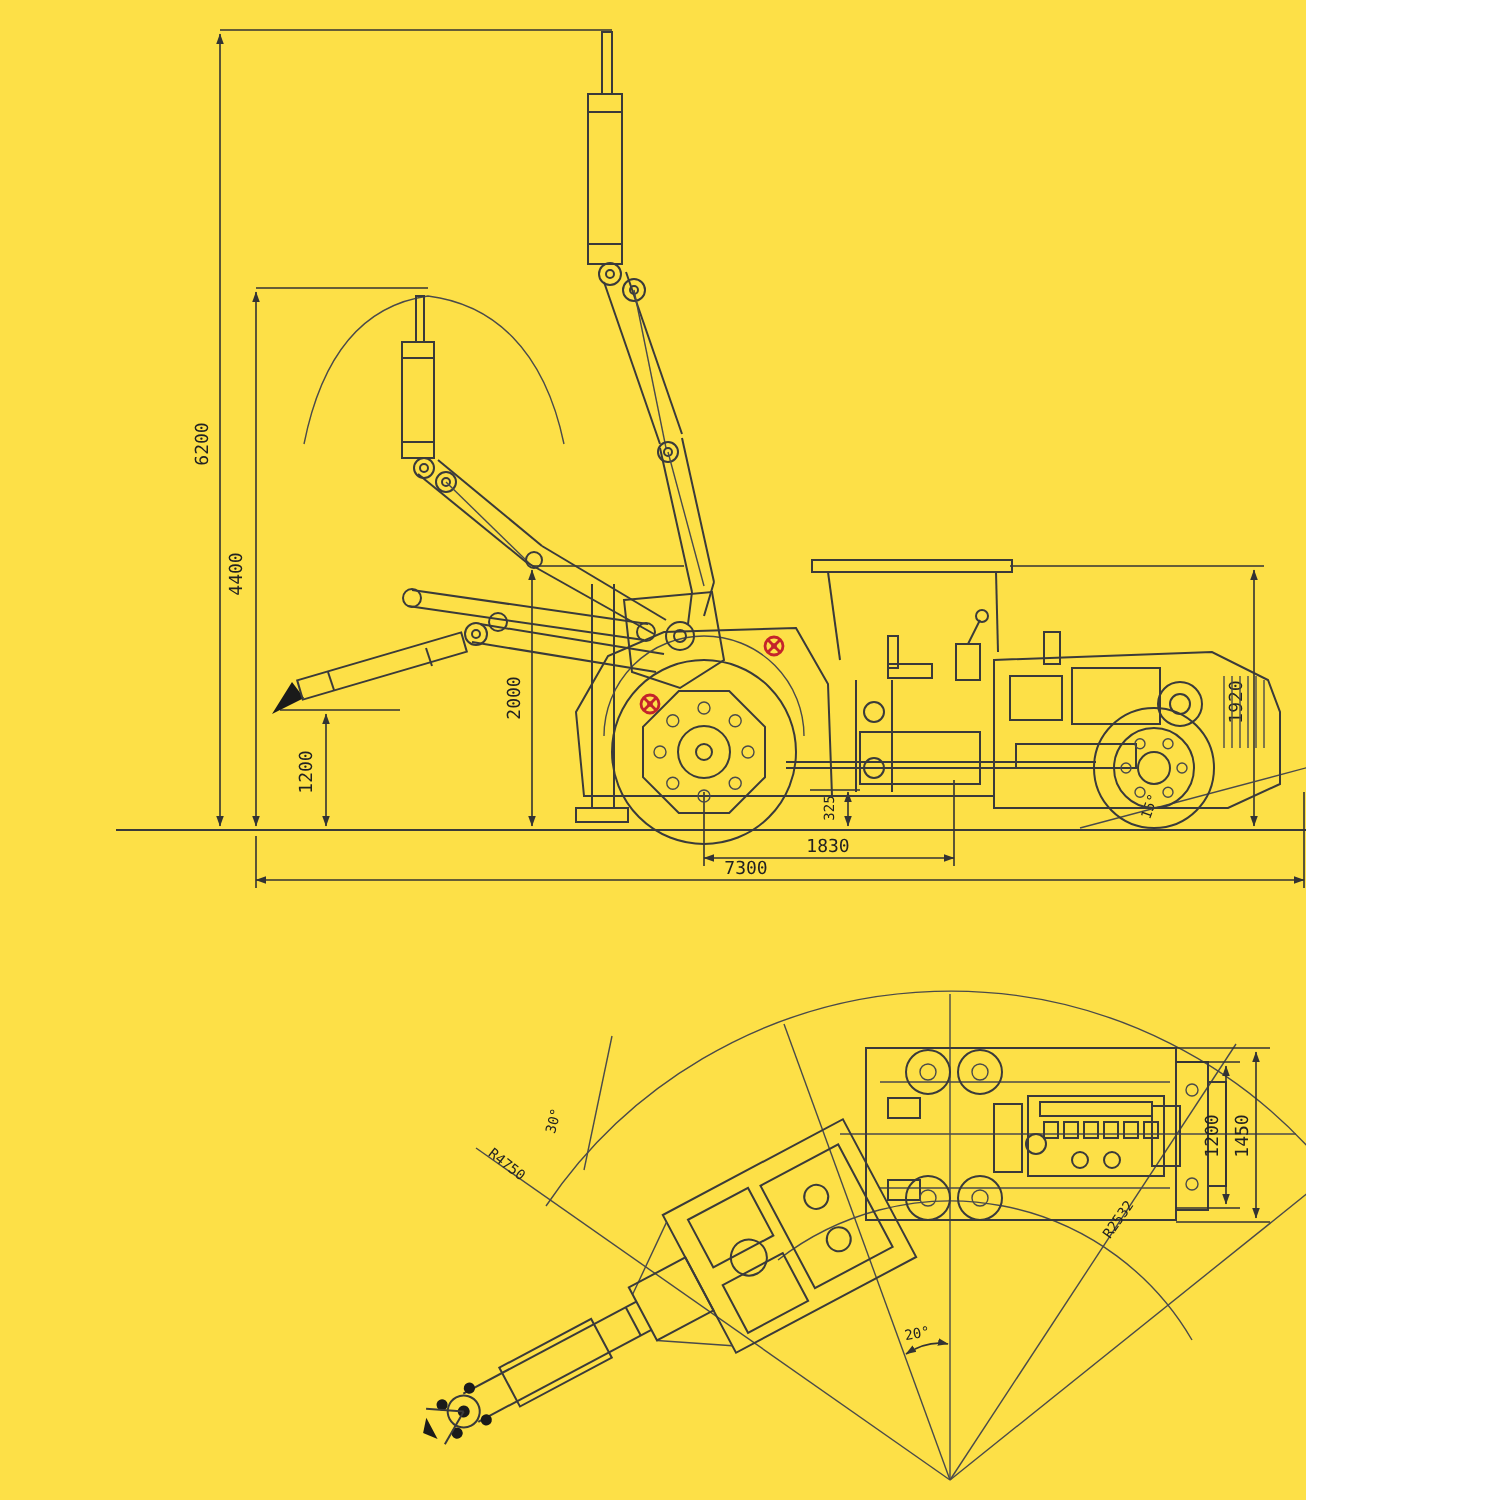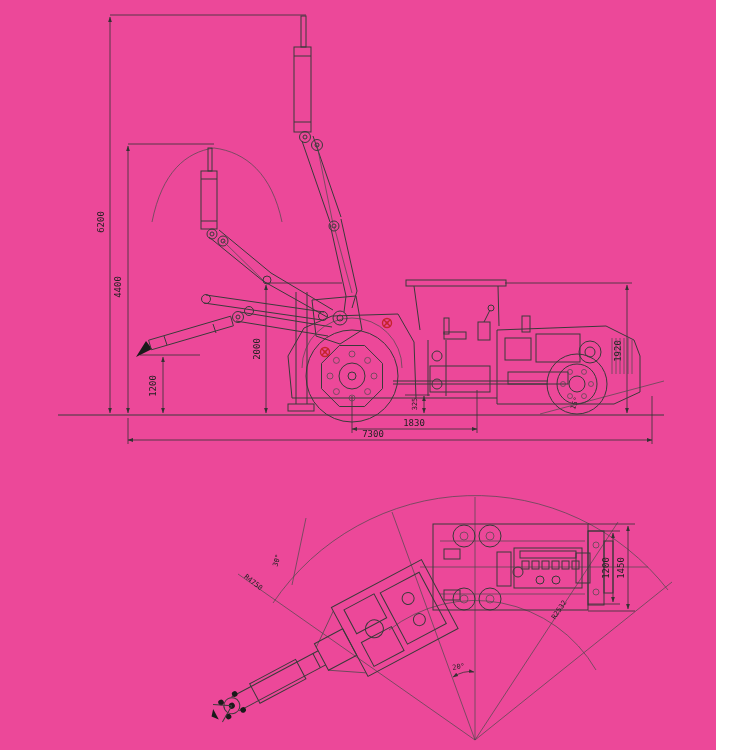--- a/index.html
+++ b/index.html
@@ -1,16 +1,16 @@
 <!DOCTYPE html>
 <html><head>
 <meta charset="utf-8">
 <style>
   html,body{margin:0;padding:0;background:#ffffff;}
-  .sheet{position:relative;width:716px;height:750px;background:#ec4899;overflow:hidden;
+  .sheet{position:relative;width:653px;height:750px;background:#fde047;overflow:hidden;
          font-family:"DejaVu Sans",sans-serif;}
   svg{display:block;}
   svg text{font-family:"DejaVu Sans Mono",monospace;font-size:9px;fill:#222;}
   svg text.sm{font-size:7px;}
   .ln{stroke:#3a3a3a;fill:none;stroke-width:1;}
   .thin{stroke:#4a4a4a;fill:none;stroke-width:.7;}
   .dim{stroke:#333;fill:none;stroke-width:.8;}
   .dk{fill:#1a1a1a;stroke:none;}
   .red{stroke:#c4242b;fill:none;stroke-width:1.4;}
   .redf{fill:#c4242b;stroke:none;}

